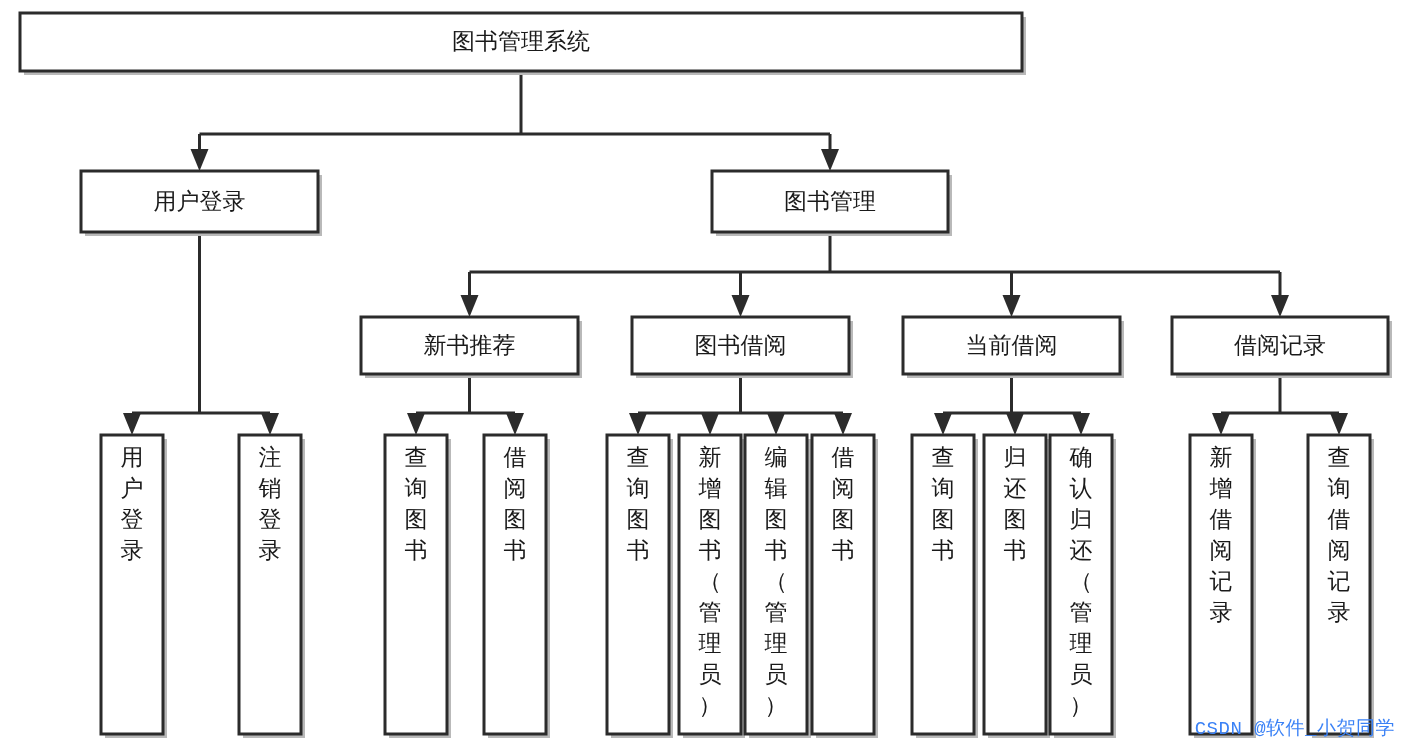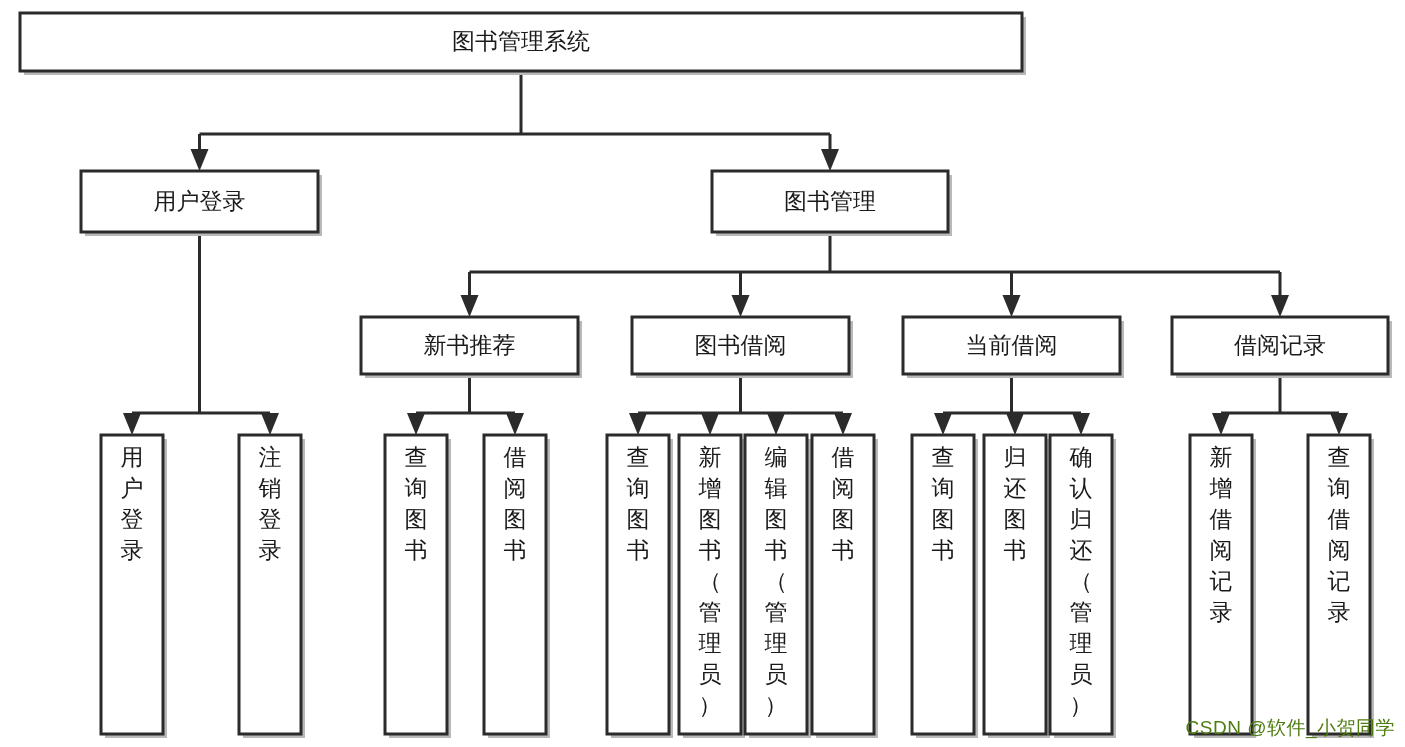--- a/index.html
+++ b/index.html
@@ -55,23 +55,23 @@
   .node-label-v {
     font-family: "Liberation Sans", "DejaVu Sans", sans-serif;
     font-size: 23px;
     fill: #1a1a1a;
     text-anchor: middle;
   }
   .watermark {
     position: absolute;
     right: 10px;
     bottom: 6px;
-    font-family: Liberation Sans, sans-serif;
+    font-family: Liberation Mono, monospace;
     font-size: 19px;
-    color: #4d7c0f;
+    color: #3b82f6;
     white-space: nowrap;
     letter-spacing: 0.5px;
   }
 </style>
 </head>
 <body>
 
 <div id="diagram-root">
   <svg id="flow" viewBox="0 0 1405 747">
       <g>

